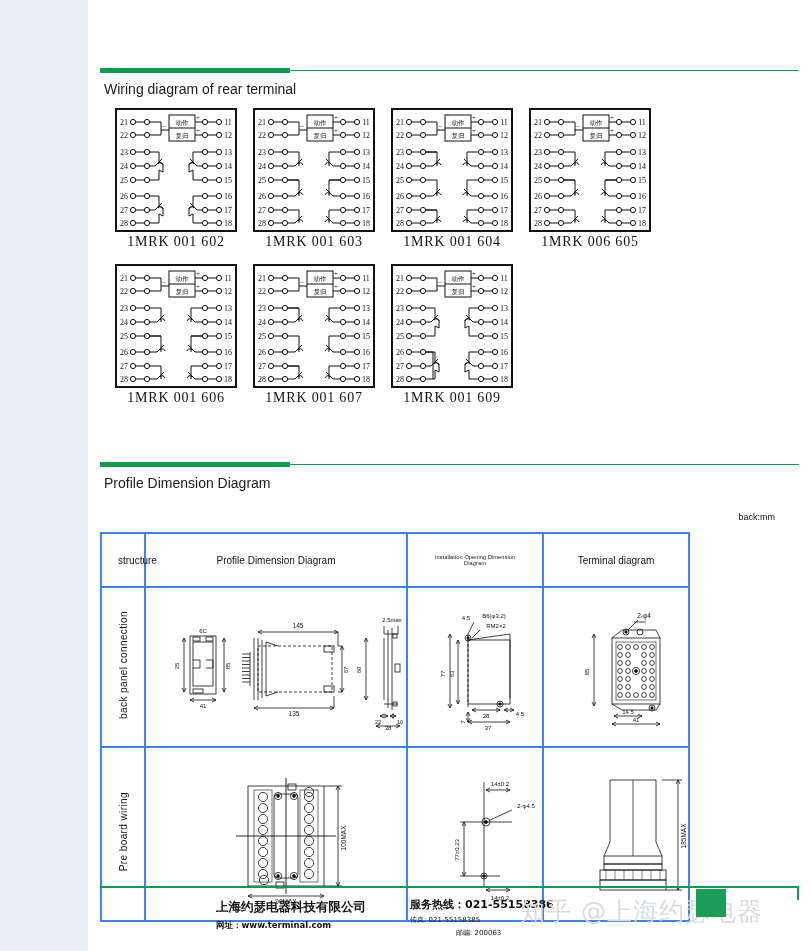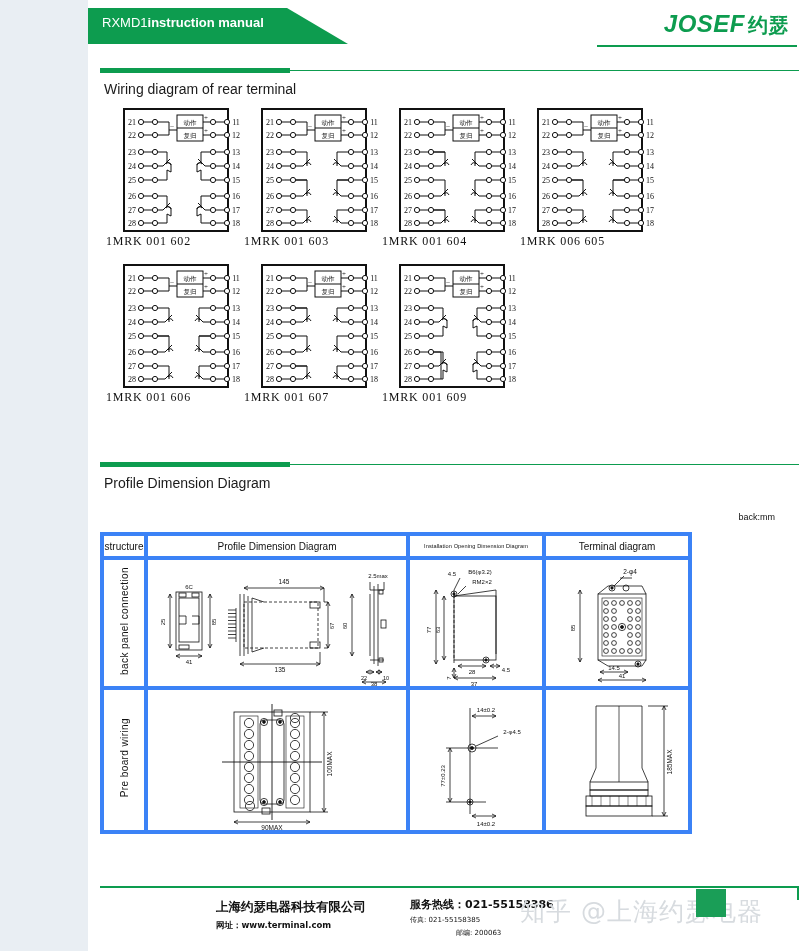--- a/index.html
+++ b/index.html
@@ -45,42 +45,42 @@
   .sec .rule{position:absolute;left:12px;top:2px;width:699px;height:1px;background:#0d9c4f;}
   .sec h2{
     position:absolute;left:12px;top:9px;margin:4px;
     font-size:14px;font-weight:400;color:#1b1b1b;white-space:nowrap;
   }
 
   
   .wgrid{position:absolute;left:0;top:108px;width:723px;}
   .wcell{position:absolute;width:140px;}
   .wbox{
-    position:relative;width:106px;height:124px;
+    position:relative;width:122px;height:124px;
     border:2px solid #111;background:#fff;margin:0 auto;
     box-sizing:border-box;
   }
   .wcap{
-    font-size:12px;color:#111;
+    text-align:center;font-size:14px;color:#111;
     font-family:"Liberation Serif", serif;letter-spacing:0.8px;
     margin-top:2px;white-space:nowrap;
   }
   .wbox svg{display:block;}
 
   
   .unit{
     position:absolute;right:36px;top:512px;
     font-size:9px;color:#111;
   }
   .tbl{
     position:absolute;left:12px;top:532px;
     width:588px;border-collapse:collapse;
     table-layout:fixed;
   }
-  .tbl td,.tbl th{border:4px solid #3b82f6;padding:0;vertical-align:middle;}
+  .tbl td,.tbl th{border:2px solid #3b82f6;padding:16px;vertical-align:middle;}
   .th-cell{
     text-align:center;font-weight:400;font-size:10px;color:#111;height:20px;
   }
   .th-small{font-size:5.6px;letter-spacing:0.1px;}
   .rowlabel{
     width:44px;text-align:center;
   }
   .rowlabel span{
     display:inline-block;
     writing-mode:vertical-rl;transform:rotate(180deg);
@@ -125,30 +125,20 @@
   .wm-logo{
     position:absolute;left:608px;top:-4px;width:30px;height:28px;
     background:#1a9e57;
   }
 </style>
 </head>
 <body>
 
 <div class="page">
 
-  <div class="header">
-    <div class="banner"></div>
-    <div class="banner-txt">
-      <span class="b1">RXMD1</span><span class="b2">instruction manual</span>
-    </div>
-    <div class="logo">
-      <span>JOSEF</span><span class="cn">约瑟</span>
-    </div>
-    <div class="logo-rule"></div>
-  </div>
 
   <div class="sec" style="top:68px;">
     <div class="rule"></div>
     <div class="bar"></div>
     <h2>Wiring diagram of rear terminal</h2>
   </div>
 
   <div class="wgrid" id="wgrid" style="height: 290px;">
       <div class="wcell" style="left: 18px; top: 0px;">
         <div class="wbox">

